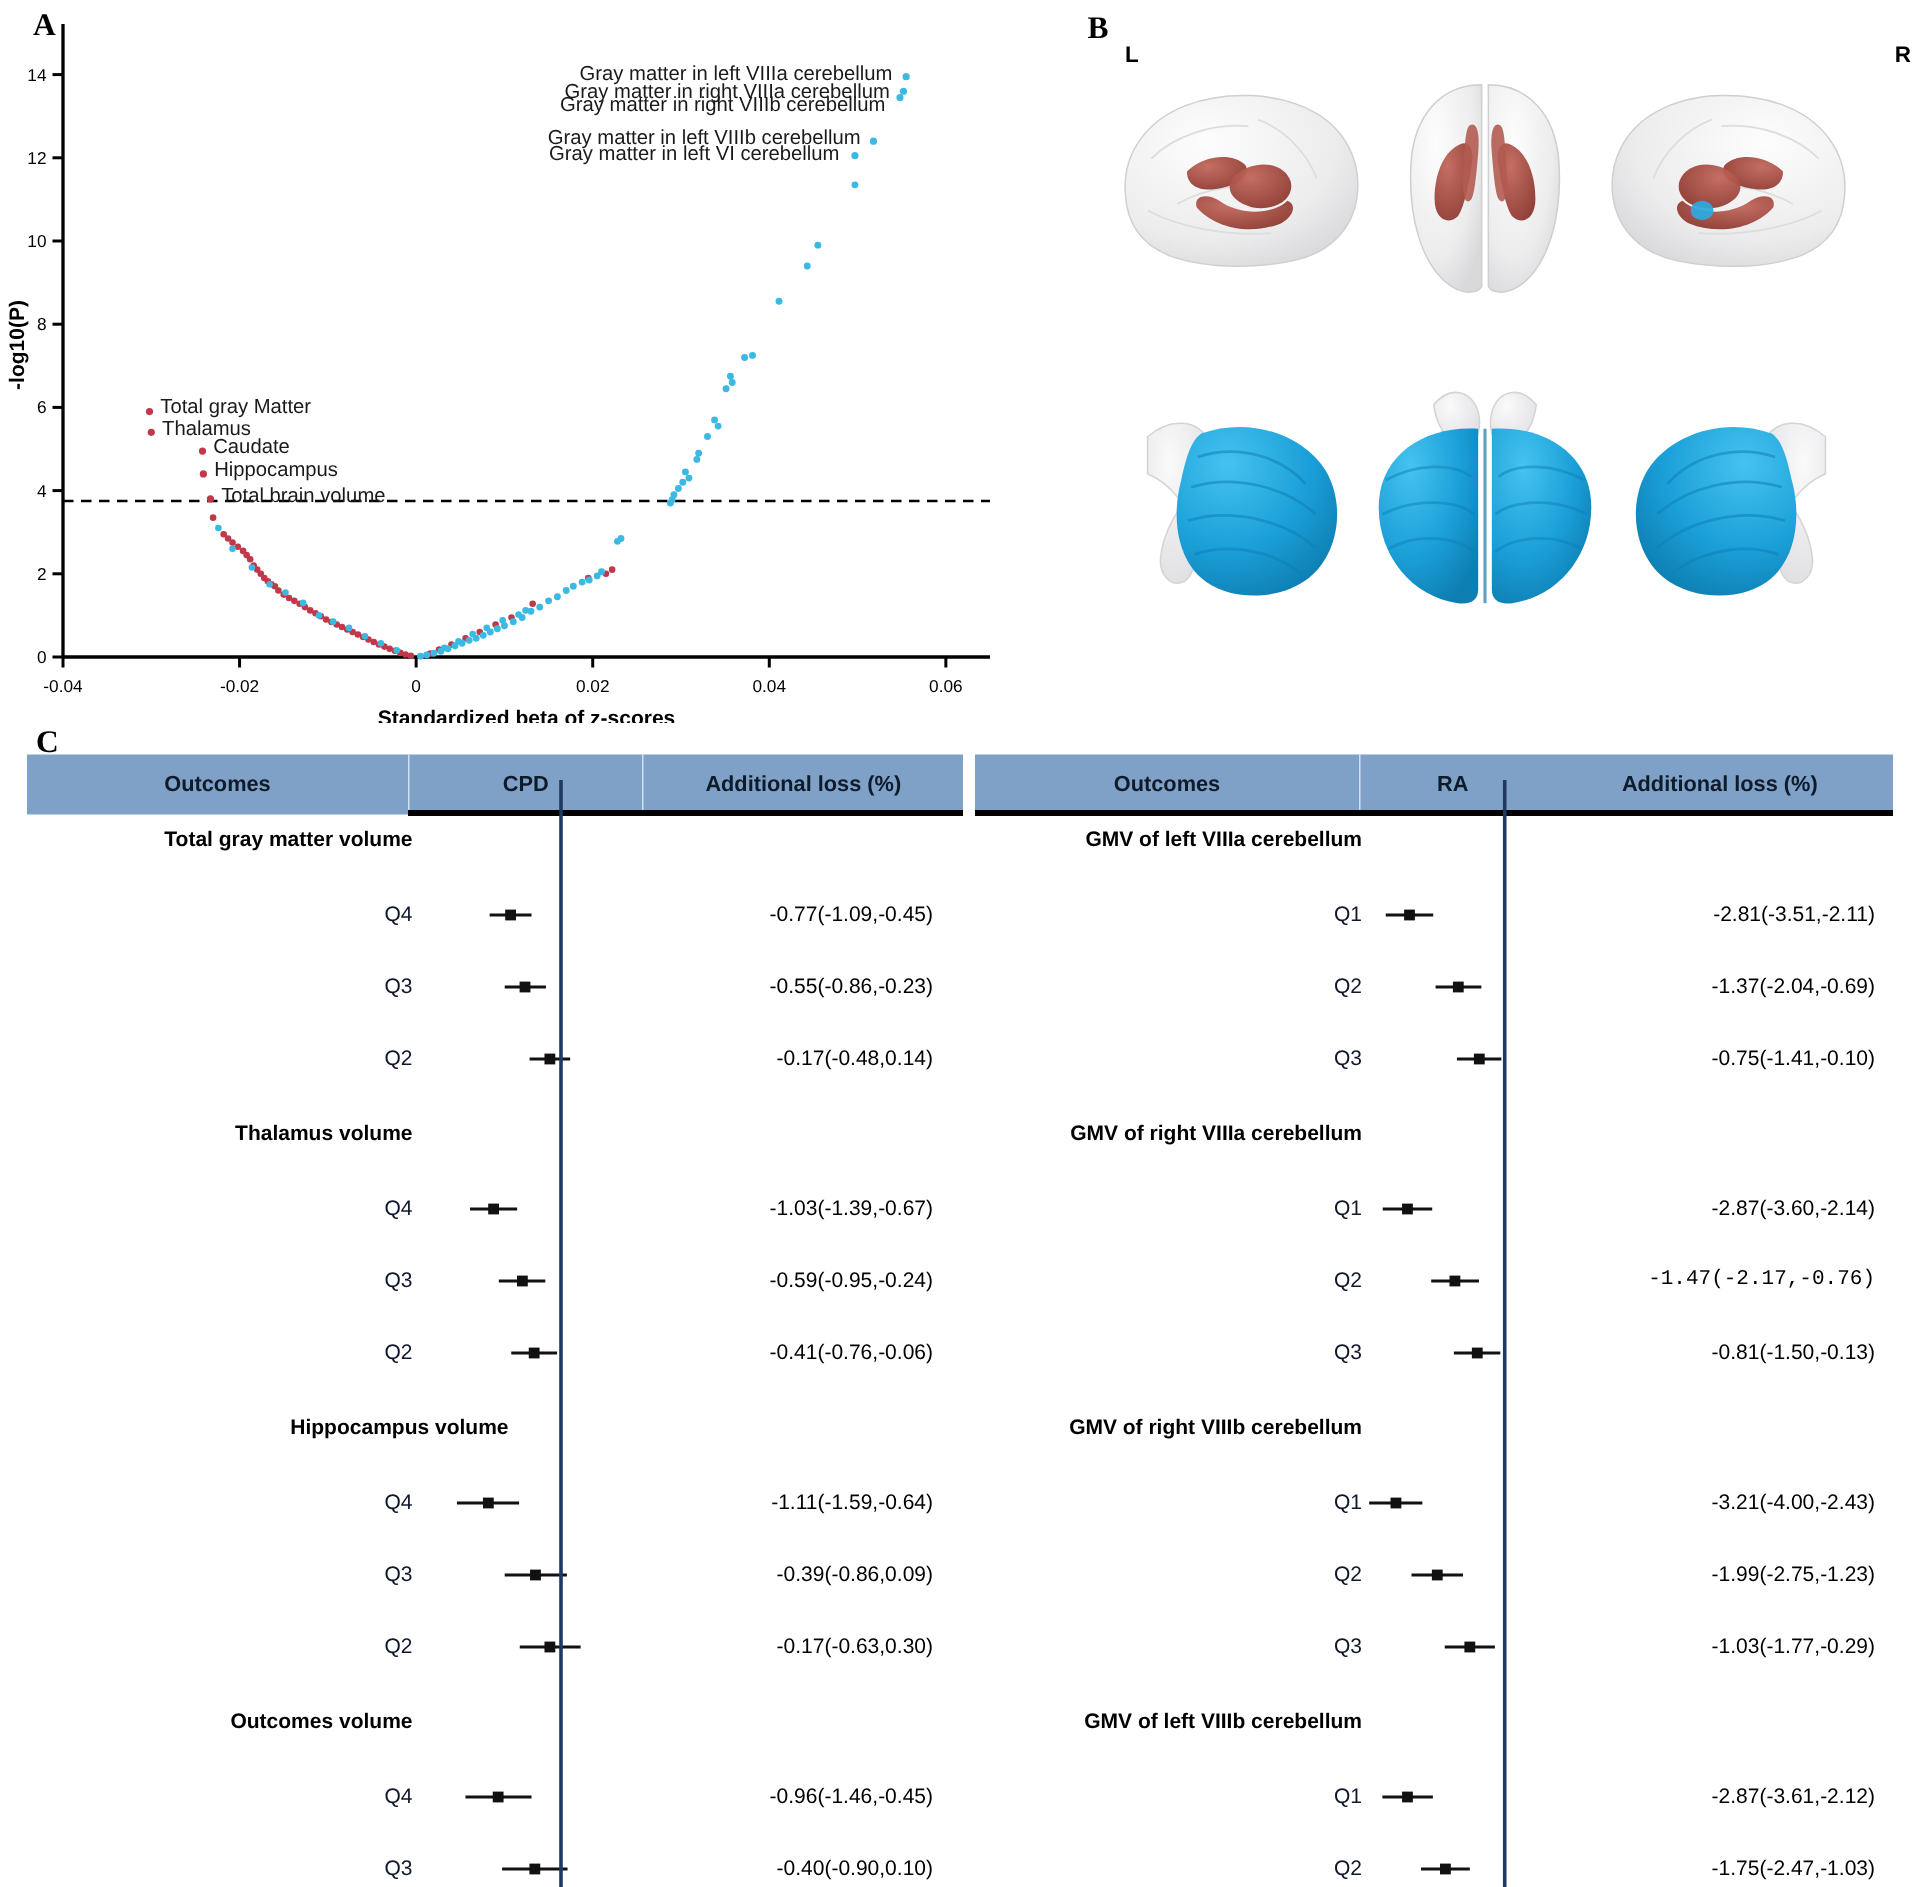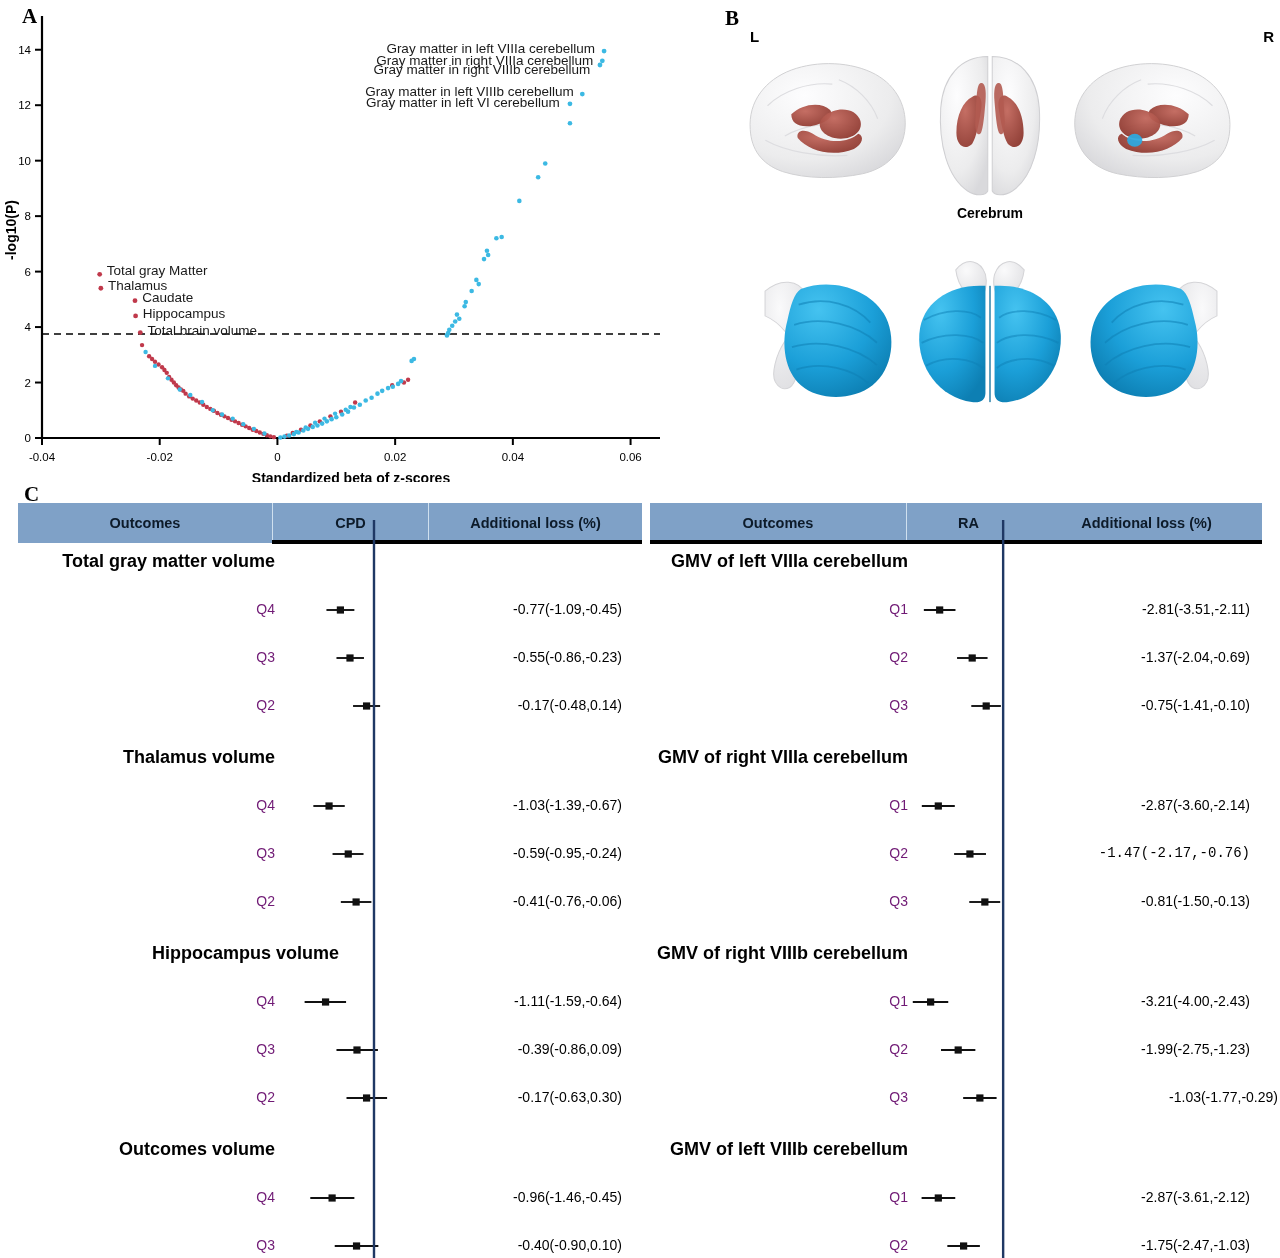--- a/index.html
+++ b/index.html
@@ -19,22 +19,22 @@
   .lr{position:absolute;font-weight:bold;font-size:15px;color:#000;}
 
   
   #panelC{position:absolute;left:0;top:484px;width:1280px;height:774px;}
   .hdr-band{position:absolute;height:40px;background:#7FA1C7;}
   .hdr-cell{position:absolute;height:40px;display:flex;align-items:center;justify-content:center;
             font-weight:bold;font-size:14.5px;color:#0d1b2a;}
   .hdr-sep{position:absolute;width:1px;background:#cfe0ef;height:40px;}
   .hdr-rule{position:absolute;height:4px;background:#000;}
 
-  .grp-title{position:absolute;font-weight:bold;font-size:18px;color:#000;text-align:right;}
-  .q-label{position:absolute;font-size:14px;color:#701a75;text-align:right;}
+  .grp-title{position:absolute;font-weight:bold;font-size:14px;color:#000;text-align:right;}
+  .q-label{position:absolute;font-size:14px;color:#0f172a;text-align:right;}
   .ci-text{position:absolute;font-size:14px;color:#000;text-align:right;white-space:nowrap;}
 
   .fp-svg{position:absolute;top:0;left:0;}
   .ax-tick-lab{font-family:"Liberation Sans",sans-serif;font-size:15px;fill:#000;}
   .ax-title{font-family:"Liberation Sans",sans-serif;font-size:15px;fill:#000;}
 </style>
 </head>
 <body>
 
 <div id="panelA">
@@ -255,21 +255,20 @@
         <path d="M-56,-16 C-42,-30 -18,-38 4,-36" fill="none" stroke="#dddde0" stroke-width="1.1"></path>
         <path d="M-40,12 C-22,2 2,-2 24,4" fill="none" stroke="#dddde0" stroke-width="1.1"></path>
         <path d="M10,-40 C26,-34 40,-20 46,-4" fill="none" stroke="#dddde0" stroke-width="1.1"></path>
         <path d="M-58,16 C-40,26 -10,32 18,30" fill="none" stroke="#dddde0" stroke-width="1.1"></path>
         <path d="M-34,-8 C-24,-18 -6,-20 2,-12 C6,-6 -2,0 -12,2 C-24,5 -34,2 -34,-8 Z" fill="url(#roig)" opacity="0.95"></path>
         <path d="M-4,-6 C8,-16 26,-14 30,-2 C33,9 20,17 6,14 C-6,11 -12,2 -4,-6 Z" fill="url(#roig)" opacity="0.95"></path>
         <path d="M-28,14 C-18,26 4,32 24,24 C32,20 34,12 28,10 C20,18 0,20 -14,10 C-22,5 -30,7 -28,14 Z" fill="url(#roig)" opacity="0.95"></path>
         <ellipse cx="16" cy="16" rx="7" ry="6" fill="#2fa8dd" opacity="0.95"></ellipse>
       </g>
     </svg>
-  <div class="brain-caption" style="top:205px;">Cerebrum</div>
 
   <svg id="cerebellum-svg" width="580" height="200" style="position:absolute;left:0;top:240px;">
       <defs>
         <radialGradient id="cbg" cx="32%" cy="22%" r="85%">
           <stop offset="0%" stop-color="#45c3f0"></stop>
           <stop offset="60%" stop-color="#1b9fd8"></stop>
           <stop offset="100%" stop-color="#0d7fb3"></stop>
         </radialGradient>
         <radialGradient id="cbshell" cx="35%" cy="25%" r="85%">
           <stop offset="0%" stop-color="#fafafb"></stop>
@@ -368,21 +367,21 @@
       <div class="q-label" style="left: 0px; width: 908px; top: 361px;">Q2</div>
       <div class="ci-text" style="left: 0px; width: 1250px; top: 361px; font-family: Liberation Mono, monospace;">-1.47(-2.17,-0.76)</div>
       <div class="q-label" style="left: 0px; width: 908px; top: 409px;">Q3</div>
       <div class="ci-text" style="left: 0px; width: 1250px; top: 409px;">-0.81(-1.50,-0.13)</div>
       <div class="grp-title" style="left: 0px; width: 908px; top: 459px;">GMV of right VIIIb cerebellum</div>
       <div class="q-label" style="left: 0px; width: 908px; top: 509px;">Q1</div>
       <div class="ci-text" style="left: 0px; width: 1250px; top: 509px;">-3.21(-4.00,-2.43)</div>
       <div class="q-label" style="left: 0px; width: 908px; top: 557px;">Q2</div>
       <div class="ci-text" style="left: 0px; width: 1250px; top: 557px;">-1.99(-2.75,-1.23)</div>
       <div class="q-label" style="left: 0px; width: 908px; top: 605px;">Q3</div>
-      <div class="ci-text" style="left: 0px; width: 1250px; top: 605px; margin-left: 28px;">-1.03(-1.77,-0.29)</div>
+      <div class="ci-text" style="left: 0px; width: 1250px; top: 605px;">-1.03(-1.77,-0.29)</div>
       <div class="grp-title" style="left: 0px; width: 908px; top: 655px;">GMV of left VIIIb cerebellum</div>
       <div class="q-label" style="left: 0px; width: 908px; top: 705px;">Q1</div>
       <div class="ci-text" style="left: 0px; width: 1250px; top: 705px;">-2.87(-3.61,-2.12)</div>
       <div class="q-label" style="left: 0px; width: 908px; top: 753px;">Q2</div>
       <div class="ci-text" style="left: 0px; width: 1250px; top: 753px;">-1.75(-2.47,-1.03)</div>
     </div>
   <svg id="fp-left" class="fp-svg" width="1280" height="774" style="pointer-events:none;">
       <g>
         <line x1="326.43636363636364" y1="126" x2="354.3636363636364" y2="126" stroke="#111" stroke-width="1.9"></line>
         <rect x="336.79999999999995" y="122.4" width="7.2" height="7.2" fill="#111"></rect>

